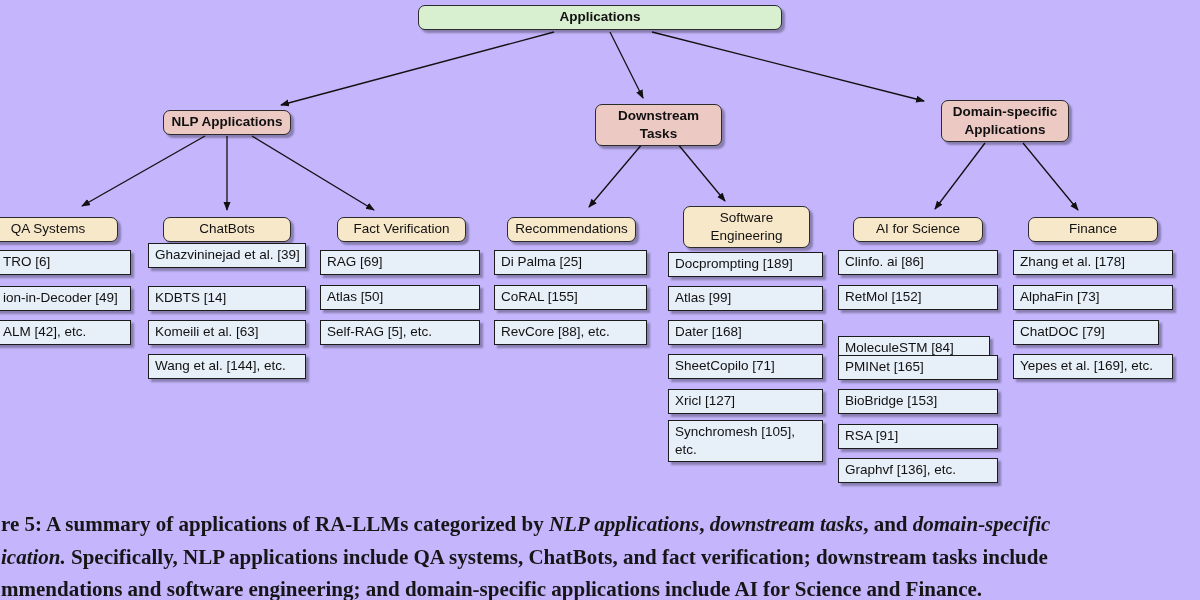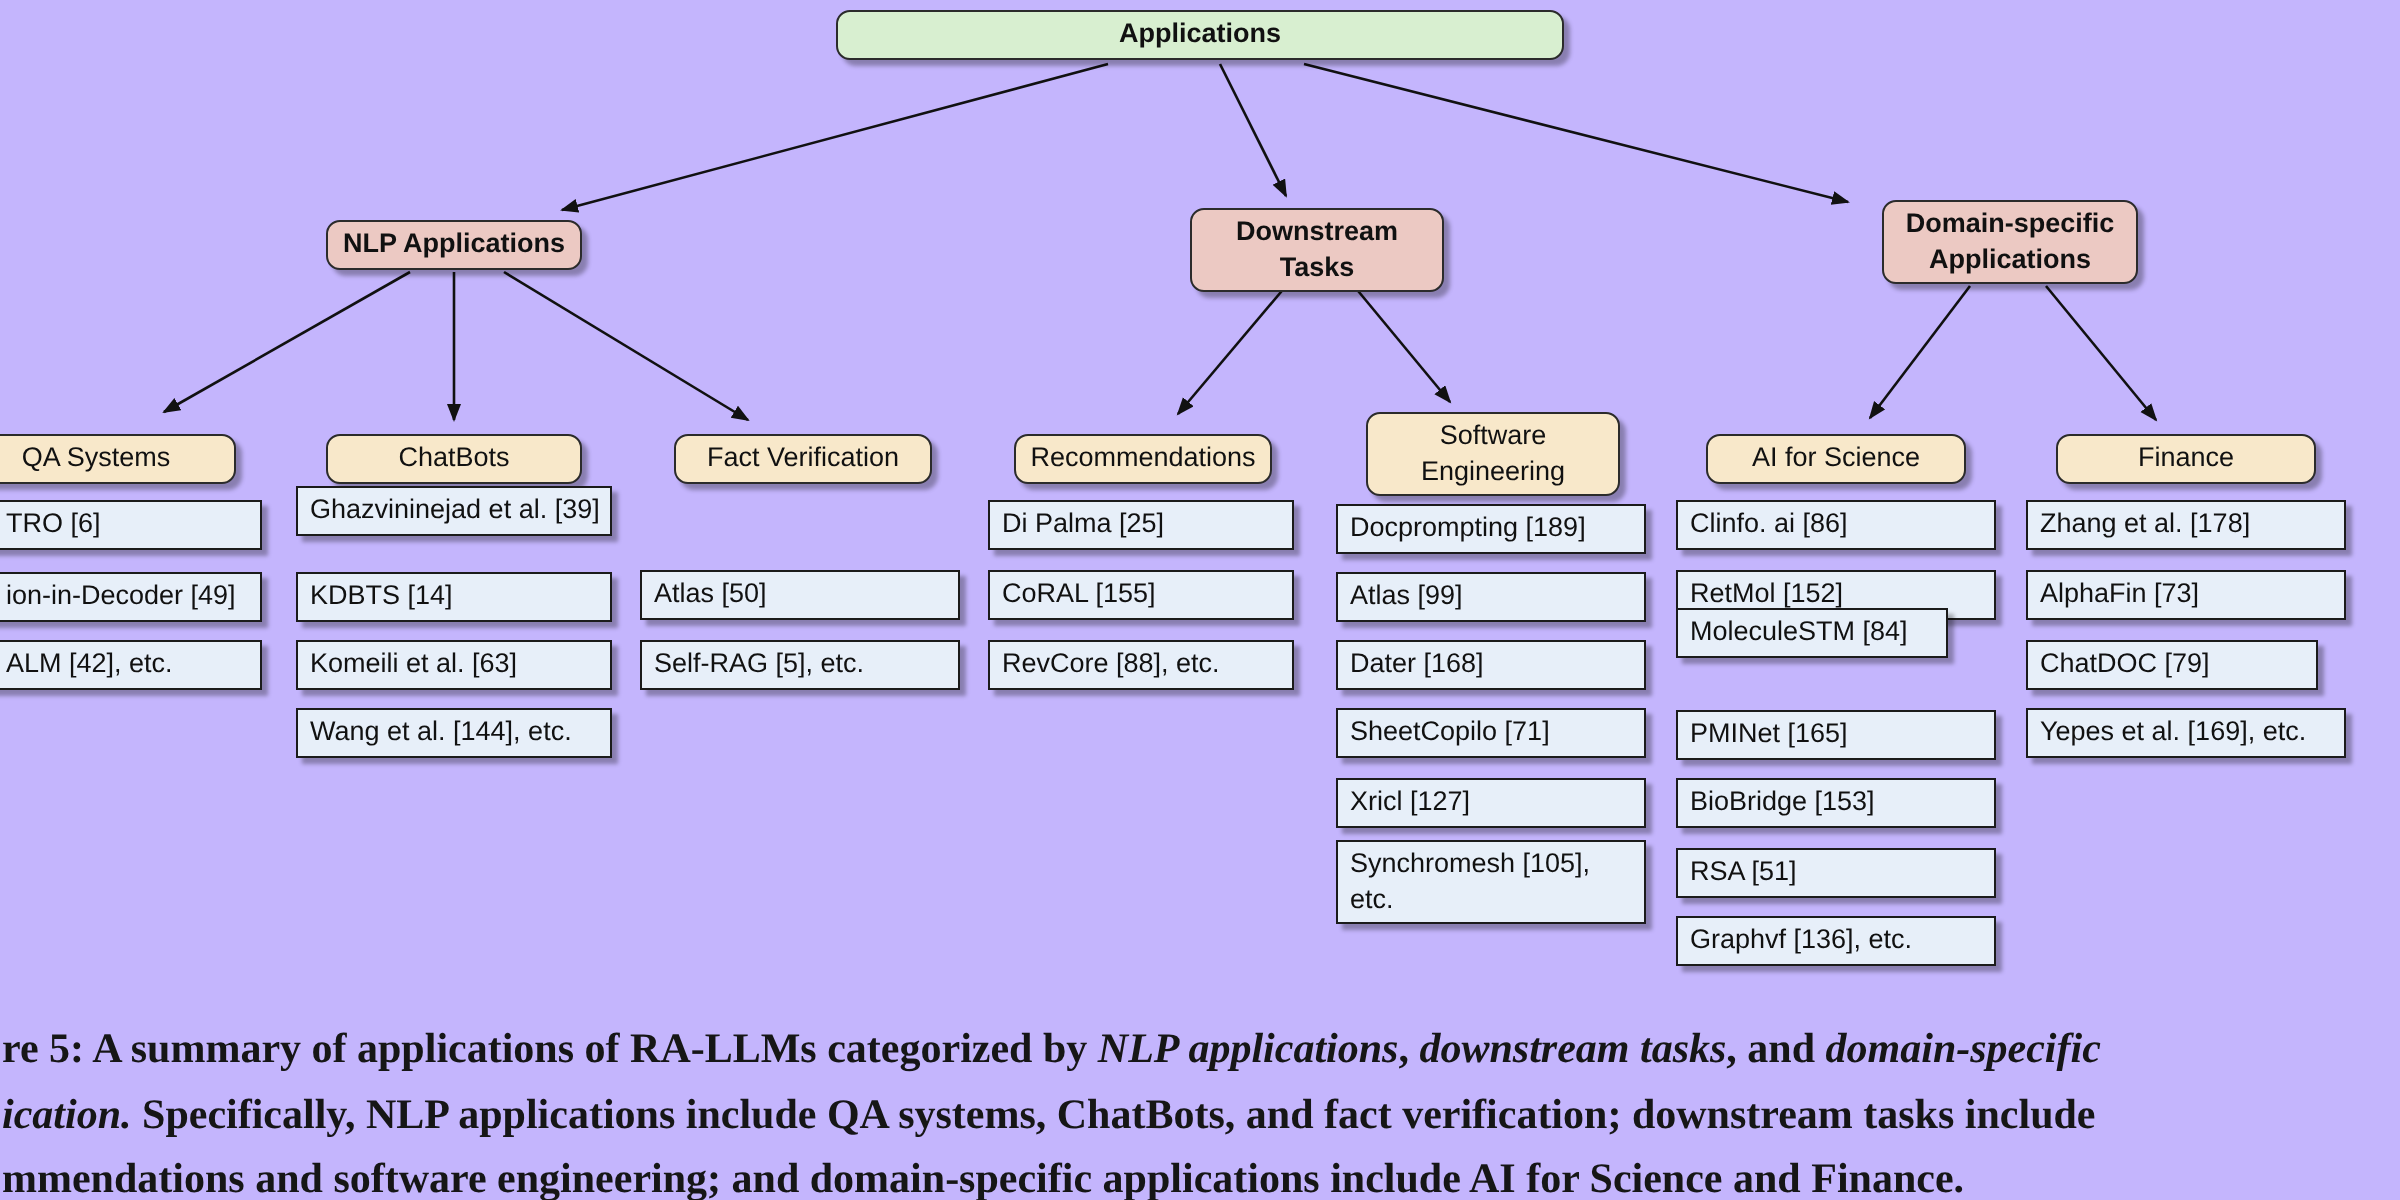--- a/index.html
+++ b/index.html
@@ -73,40 +73,41 @@
 
   <div class="item cut" style="left:-8px;top:250px;width:139px;">TRO [6]</div>
   <div class="item cut" style="left:-8px;top:286px;width:139px;">ion-in-Decoder [49]</div>
   <div class="item cut" style="left:-8px;top:320px;width:139px;">ALM [42], etc.</div>
 
   <div class="item" style="left:148px;top:243px;width:158px;">Ghazvininejad et al. [39]</div>
   <div class="item" style="left:148px;top:286px;width:158px;">KDBTS [14]</div>
   <div class="item" style="left:148px;top:320px;width:158px;">Komeili et al. [63]</div>
   <div class="item" style="left:148px;top:354px;width:158px;">Wang et al. [144], etc.</div>
 
+  <div class="item" style="left:320px;top:250px;width:160px;">RAG [69]</div>
   <div class="item" style="left:320px;top:285px;width:160px;">Atlas [50]</div>
   <div class="item" style="left:320px;top:320px;width:160px;">Self-RAG [5], etc.</div>
 
   <div class="item" style="left:494px;top:250px;width:153px;">Di Palma [25]</div>
   <div class="item" style="left:494px;top:285px;width:153px;">CoRAL [155]</div>
   <div class="item" style="left:494px;top:320px;width:153px;">RevCore [88], etc.</div>
 
   <div class="item" style="left:668px;top:252px;width:155px;">Docprompting [189]</div>
   <div class="item" style="left:668px;top:286px;width:155px;">Atlas [99]</div>
   <div class="item" style="left:668px;top:320px;width:155px;">Dater [168]</div>
   <div class="item" style="left:668px;top:354px;width:155px;">SheetCopilo [71]</div>
   <div class="item" style="left:668px;top:389px;width:155px;">Xricl [127]</div>
   <div class="item" style="left:668px;top:420px;width:155px;">Synchromesh [105], etc.</div>
 
   <div class="item" style="left:838px;top:250px;width:160px;">Clinfo. ai [86]</div>
   <div class="item" style="left:838px;top:285px;width:160px;">RetMol [152]</div>
-  <div class="item" style="left:838px;top:304px;width:136px;">MoleculeSTM [84]</div>
+  <div class="item" style="left:838px;top:336px;width:152px;">MoleculeSTM [84]</div>
   <div class="item" style="left:838px;top:355px;width:160px;">PMINet [165]</div>
   <div class="item" style="left:838px;top:389px;width:160px;">BioBridge [153]</div>
-  <div class="item" style="left:838px;top:424px;width:160px;">RSA [51]</div>
+  <div class="item" style="left:838px;top:424px;width:160px;">RSA [91]</div>
   <div class="item" style="left:838px;top:458px;width:160px;">Graphvf [136], etc.</div>
 
   <div class="item" style="left:1013px;top:250px;width:160px;">Zhang et al. [178]</div>
   <div class="item" style="left:1013px;top:285px;width:160px;">AlphaFin [73]</div>
   <div class="item" style="left:1013px;top:320px;width:146px;">ChatDOC [79]</div>
   <div class="item" style="left:1013px;top:354px;width:160px;">Yepes et al. [169], etc.</div>
 
   <div id="caption">
     <div><span>re 5: A summary of applications of RA-LLMs categorized by </span><i>NLP applications</i><span>, </span><i>downstream tasks</i><span>, and </span><i>domain-specific</i></div>
     <div><i>ication.</i><span> Specifically, NLP applications include QA systems, ChatBots, and fact verification; downstream tasks include</span></div>

